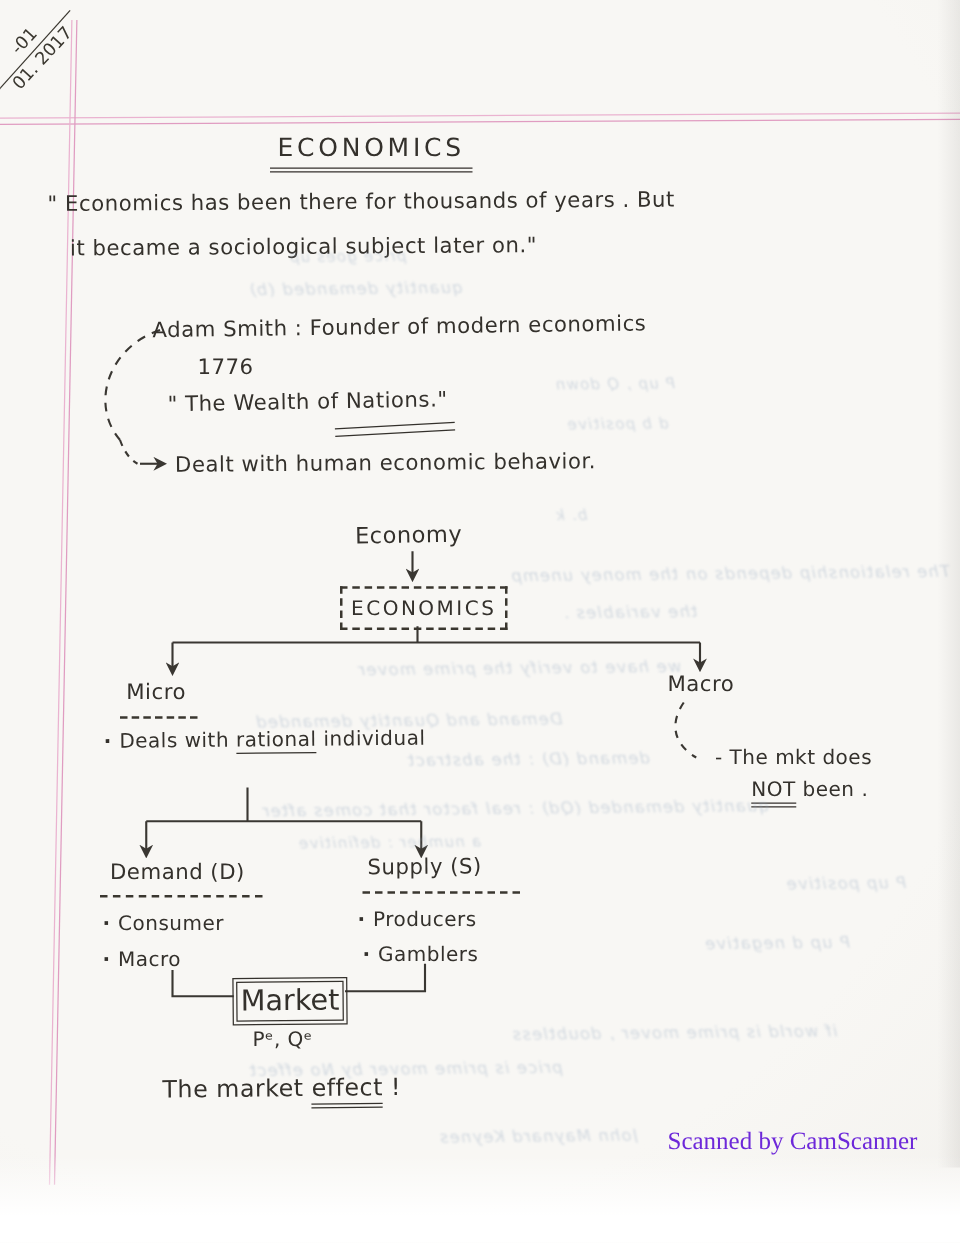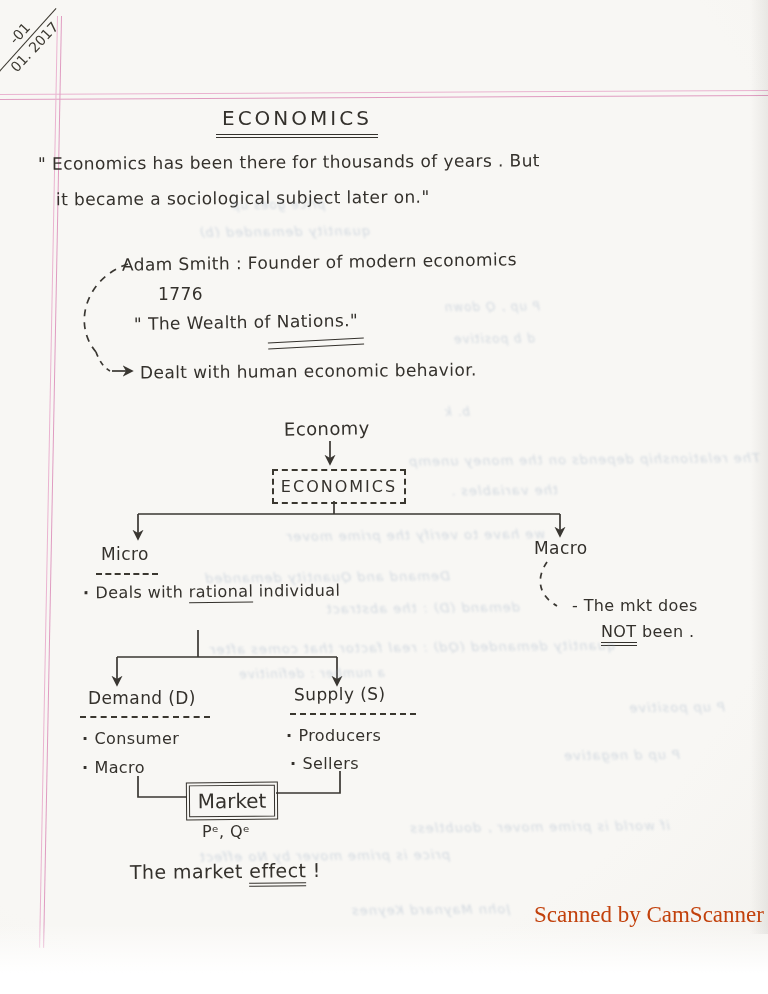--- a/index.html
+++ b/index.html
@@ -38,31 +38,31 @@
   .dbl-line{position:absolute;height:5px;border-top:1.6px solid #34312c;
             border-bottom:1.6px solid #34312c;}
 
   .bullet::before{content:"· ";font-weight:bold;}
 
   .node-box{position:absolute;left:272px;top:469px;width:130px;height:31px;
             border:2px dashed #3a372f;display:flex;align-items:center;justify-content:center;
             font-size:16px;letter-spacing:2px;}
   .market-box{position:absolute;left:189px;top:785px;width:84px;height:30px;
               border:1.5px solid #34312c;outline:1px solid #34312c;outline-offset:2px;
-              display:flex;align-items:center;justify-content:center;font-size:20px;
+              display:flex;align-items:center;justify-content:center;font-size:23px;
               transform:rotate(-0.5deg);}
 
   svg.overlay{position:absolute;left:0;top:0;pointer-events:none;}
 
   .ghost{position:absolute;transform:scaleX(-1) rotate(0.6deg);filter:blur(0.9px);
          opacity:0.42;color:#9fb0c5;font-style:italic;letter-spacing:1px;
          white-space:nowrap;overflow:hidden;}
 
-  .footer{position:absolute;left:534px;top:902px;font-size:23px;
-          font-family:"Liberation Serif","DejaVu Serif",serif;color:#c2410c;}
+  .footer{position:absolute;left:534px;top:902px;font-size:20px;
+          font-family:"Liberation Serif","DejaVu Serif",serif;color:#6d28d9;}
 </style>
 </head>
 <body>
 
 <div class="stage">
   <div class="paper"></div>
 
   <div class="pink-h"></div>
   <div class="pink-v"></div>
 
@@ -128,21 +128,21 @@
   <div class="hw sz16" style="left:601px;top:622px;"><span class="ul-dbl">NOT</span><span> been .</span></div>
 
   <div class="hw sz17" style="left:88px;top:688px;text-align:center;">Demand (D)</div>
   <div class="dashed-ul" style="left:80px;top:716px;width:130px;"></div>
   <div class="hw sz17" style="left:294px;top:684px;transform:rotate(-0.5deg);">Supply (S)</div>
   <div class="dashed-ul" style="left:290px;top:713px;width:126px;"></div>
 
   <div class="hw sz16 bullet" style="left:82px;top:729px;">Consumer</div>
   <div class="hw sz16 bullet" style="left:82px;top:758px;">Macro</div>
   <div class="hw sz16 bullet" style="left:286px;top:726px;">Producers</div>
-  <div class="hw sz16 bullet" style="left:290px;top:754px;">Sellers</div>
+  <div class="hw sz16 bullet" style="left:290px;top:754px;">Gamblers</div>
 
   <div class="market-box">
     <span>Market</span>
   </div>
   <div class="hw sz16" style="left:202px;top:822px;">Pᵉ, Qᵉ</div>
 
   <div class="hw" style="left:130px;top:860px;font-size:19px;transform:rotate(-0.6deg);"><span>The market </span><span class="ul-dbl">effect</span><span> !</span></div>
 
   <div class="ghost" style="left: 215px; top: 198px; width: 110px; font-size: 12px;">price goes up</div>
     <div class="ghost" style="left: 200px; top: 224px; width: 170px; font-size: 13px;">quantity demanded (b)</div>

